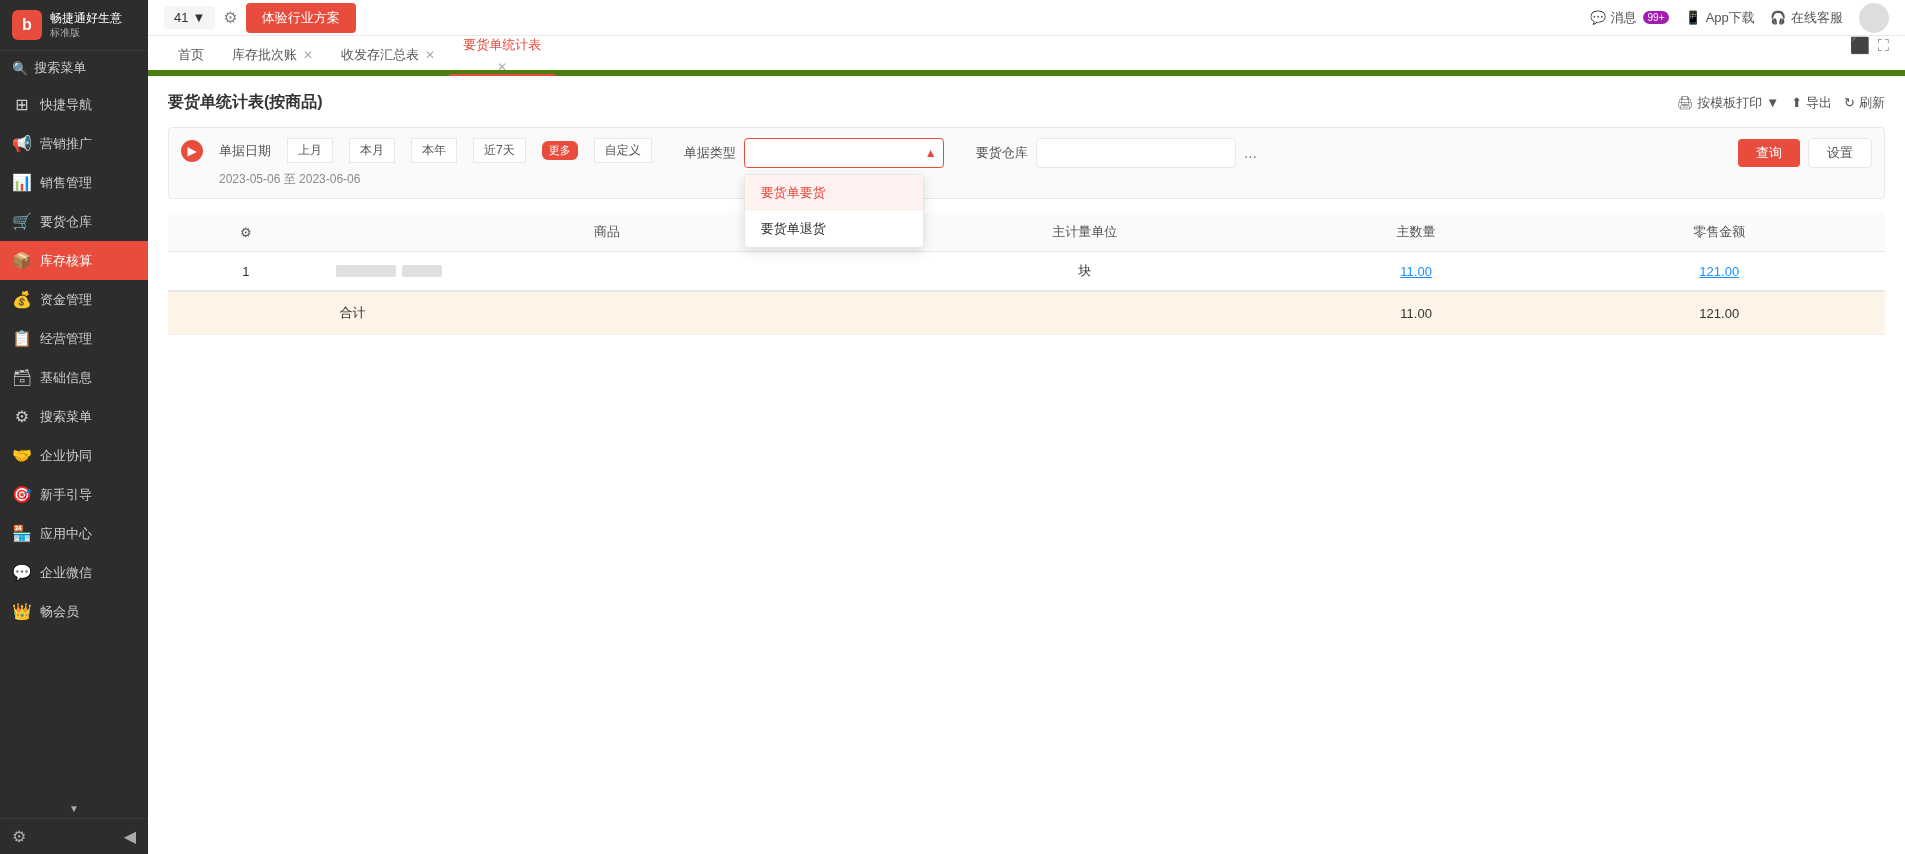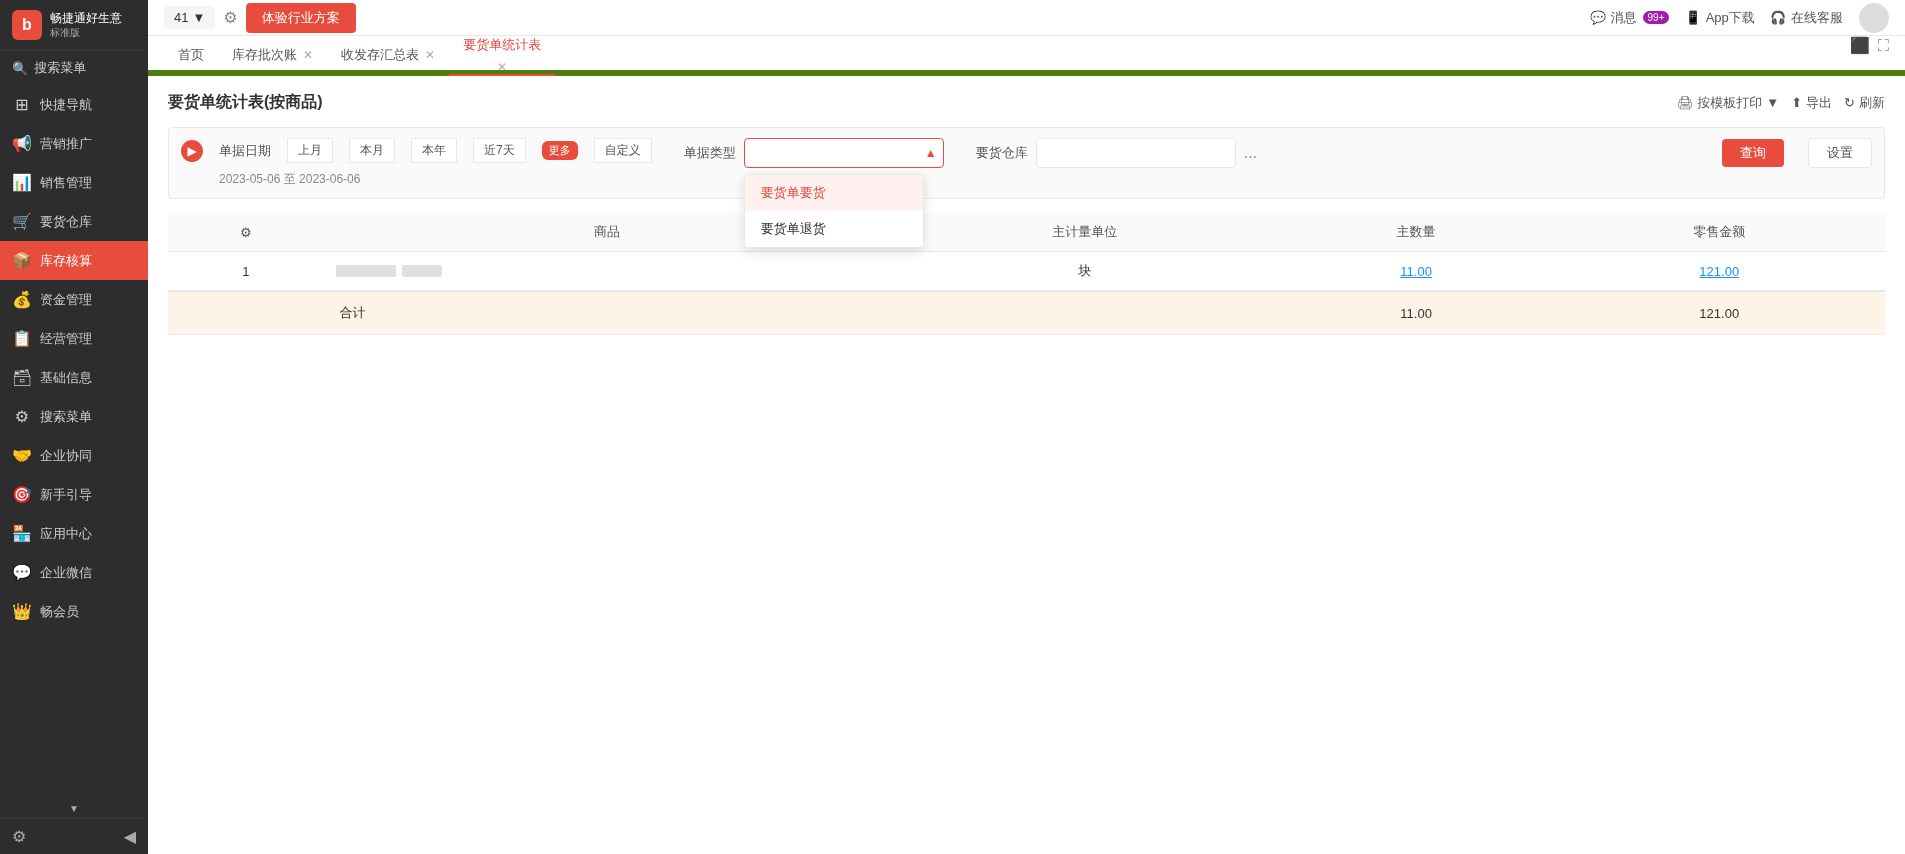--- a/index.html
+++ b/index.html
@@ -574,21 +574,21 @@
             </div>
           </div>
         </div>
 
         <div class="filter-warehouse-group">
           <span class="filter-label">要货仓库</span>
           <div class="filter-warehouse-input"></div>
           <span class="filter-more-btn">...</span>
         </div>
 
-        <div style="margin-left:auto; display:flex; gap:24px; align-items:center;">
+        <div style="margin-left:auto; display:flex; gap:8px; align-items:center;">
           <button class="filter-query-btn">查询</button>
           <button class="filter-set-btn">设置</button>
         </div>
       </div>
 
       <div class="table-wrap">
         <table>
           <thead>
             <tr>
               <th>

